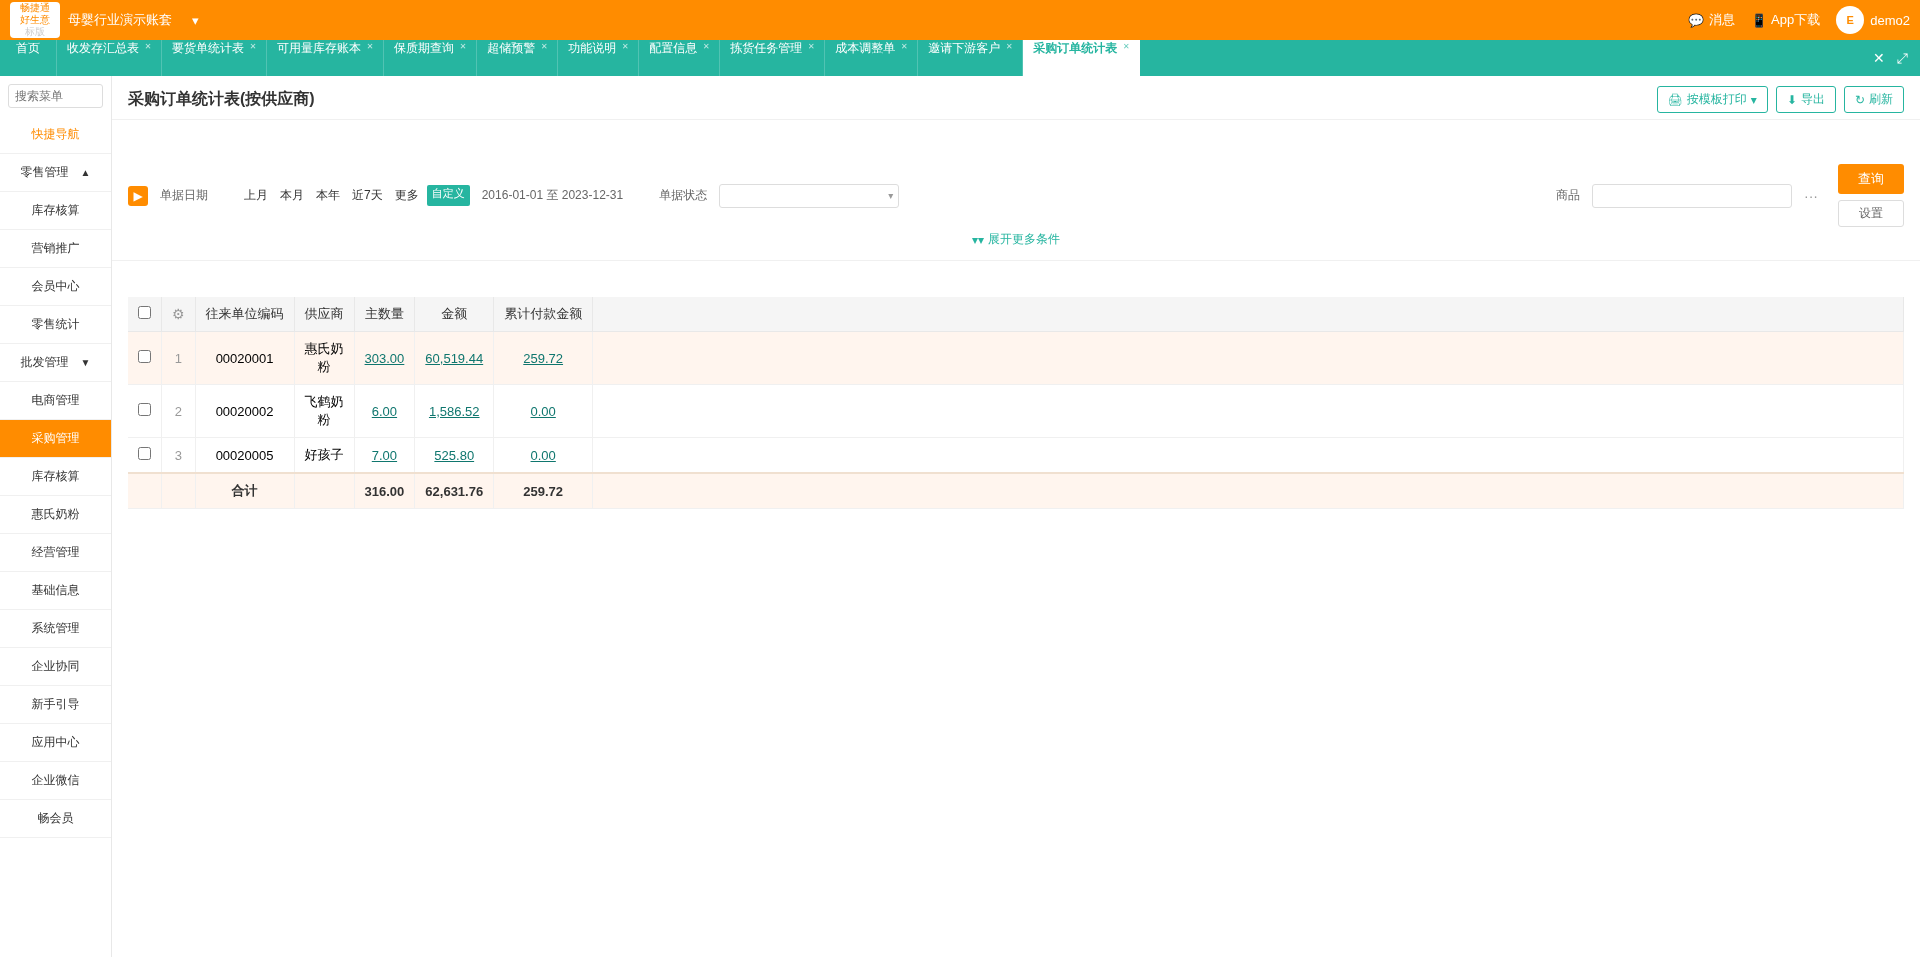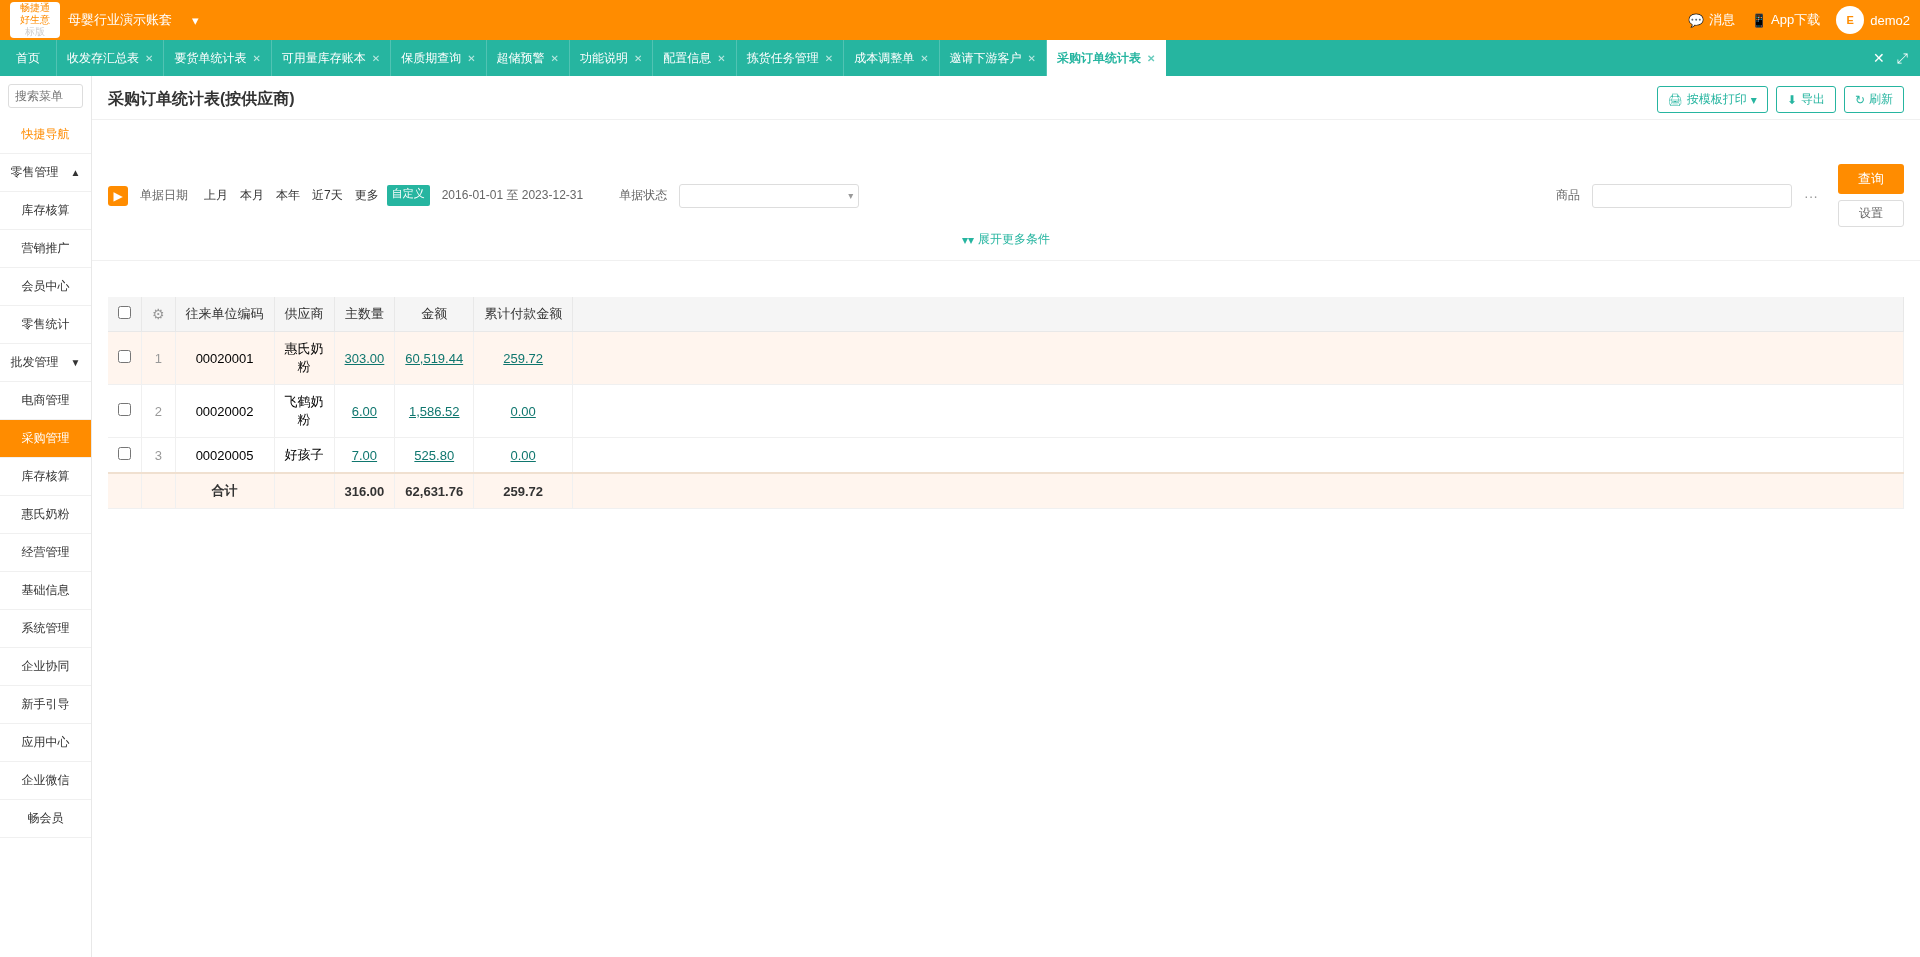--- a/index.html
+++ b/index.html
@@ -10,32 +10,32 @@
     .top-bar-left { display: flex; align-items: center; gap: 8px; }
     .logo-box { width: 50px; height: 36px; background: #fff; border-radius: 4px; display: flex; align-items: center; justify-content: center; overflow: hidden; }
     .logo-text { font-size: 10px; color: #ff8c00; font-weight: normal; line-height: 1.2; text-align: center; }
     .workspace-selector { display: flex; align-items: center; gap: 20px; color: #fff; font-size: 13px; cursor: pointer; }
     .top-bar-right { display: flex; align-items: center; gap: 16px; color: #fff; font-size: 13px; }
     .top-bar-right span { cursor: pointer; display: flex; align-items: center; gap: 4px; }
     .avatar { width: 28px; height: 28px; border-radius: 50%; background: #fff; display: flex; align-items: center; justify-content: center; color: #ff8c00; font-size: 11px; font-weight: bold; }
 
     
     .nav-tabs { height: 36px; background: #26b5a0; display: flex; align-items: stretch; flex-shrink: 0; overflow: hidden; }
-    .nav-tab { display: flex; align-items: center; padding: 0 10px; color: #fff; font-size: 12px; cursor: pointer; white-space: nowrap; border-right: 1px solid rgba(255,255,255,0.2); gap: 4px; min-width: 0; }
+    .nav-tab { display: flex; padding: 0 10px; color: #fff; font-size: 12px; cursor: pointer; white-space: nowrap; border-right: 1px solid rgba(255,255,255,0.2); gap: 4px; min-width: 0; font-family: Liberation Mono, monospace; }
     .nav-tab.home { padding: 0 16px; }
     .nav-tab.active { background: #fff; color: #26b5a0; font-weight: bold; }
     .nav-tab .close-icon { font-size: 10px; opacity: 0.7; margin-left: 2px; }
     .nav-tab-actions { display: flex; align-items: center; margin-left: auto; padding: 0 8px; gap: 4px; }
     .nav-tab-action-btn { color: #fff; font-size: 14px; cursor: pointer; padding: 2px 4px; }
 
     
     .main-layout { display: flex; flex: 1; overflow: hidden; }
 
     
-    .sidebar { width: 92px; background: #fff; border-right: 1px solid #e8e8e8; display: flex; flex-direction: column; flex-shrink: 0; overflow-y: auto; }
+    .sidebar { width: 112px; background: #fff; border-right: 1px solid #e8e8e8; display: flex; flex-direction: column; flex-shrink: 0; overflow-y: auto; }
     .sidebar-search { padding: 8px; }
     .sidebar-search input { width: 100%; padding: 4px 6px; border: 1px solid #ddd; border-radius: 3px; font-size: 12px; }
     .sidebar-item { padding: 10px 4px; text-align: center; font-size: 12px; color: #333; cursor: pointer; border-bottom: 1px solid #f0f0f0; }
     .sidebar-item.active { background: #ff8c00; color: #fff; }
     .sidebar-item.with-arrow { display: flex; align-items: center; justify-content: center; gap: 12px; }
 
     
     .content-area { flex: 1; display: flex; flex-direction: column; overflow: hidden; background: #fff; gap: 36px; }
 
     
@@ -44,21 +44,21 @@
     .page-header-actions { display: flex; align-items: center; gap: 8px; }
     .btn-print { display: flex; align-items: center; gap: 4px; padding: 4px 10px; border: 1px solid #26b5a0; color: #26b5a0; background: #fff; border-radius: 3px; cursor: pointer; font-size: 12px; }
     .btn-export { display: flex; align-items: center; gap: 4px; padding: 4px 10px; border: 1px solid #26b5a0; color: #26b5a0; background: #fff; border-radius: 3px; cursor: pointer; font-size: 12px; }
     .btn-refresh { display: flex; align-items: center; gap: 4px; padding: 4px 10px; border: 1px solid #26b5a0; color: #26b5a0; background: #fff; border-radius: 3px; cursor: pointer; font-size: 12px; }
 
     
     .filter-area { padding: 8px 16px; background: #fff; border-bottom: 1px solid #f0f0f0; }
     .filter-row { display: flex; align-items: center; gap: 12px; flex-wrap: wrap; }
     .filter-toggle { width: 20px; height: 20px; background: #ff8c00; color: #fff; border: none; border-radius: 3px; cursor: pointer; display: flex; align-items: center; justify-content: center; font-size: 12px; flex-shrink: 0; }
     .filter-label { font-size: 12px; color: #666; white-space: nowrap; }
-    .date-shortcuts { display: flex; gap: 4px; }
+    .date-shortcuts { display: flex; gap: 4px; margin-left: 20px; }
     .date-shortcut { font-size: 12px; color: #333; cursor: pointer; padding: 2px 4px; }
     .date-range { font-size: 12px; color: #666; }
     .custom-badge { background: #26b5a0; color: #fff; font-size: 11px; padding: 1px 5px; border-radius: 2px; }
     .filter-select-box { border: 1px solid #ddd; border-radius: 3px; padding: 4px 24px 4px 8px; font-size: 12px; color: #333; background: #fff; cursor: pointer; position: relative; min-width: 180px; appearance: none; }
     .select-wrapper { position: relative; display: inline-flex; align-items: center; }
     .select-wrapper::after { content: '▾'; position: absolute; right: 6px; font-size: 10px; color: #999; pointer-events: none; }
     .filter-goods-input { border: 1px solid #ddd; border-radius: 3px; padding: 4px 8px; font-size: 12px; min-width: 200px; }
     .btn-more-dots { border: none; background: none; color: #999; cursor: pointer; font-size: 14px; }
     .btn-query { background: #ff8c00; color: #fff; border: none; border-radius: 3px; padding: 6px 20px; font-size: 13px; cursor: pointer; }
     .btn-settings { background: #fff; color: #666; border: 1px solid #ddd; border-radius: 3px; padding: 4px 10px; font-size: 12px; cursor: pointer; margin-top: 4px; width: 100%; }

